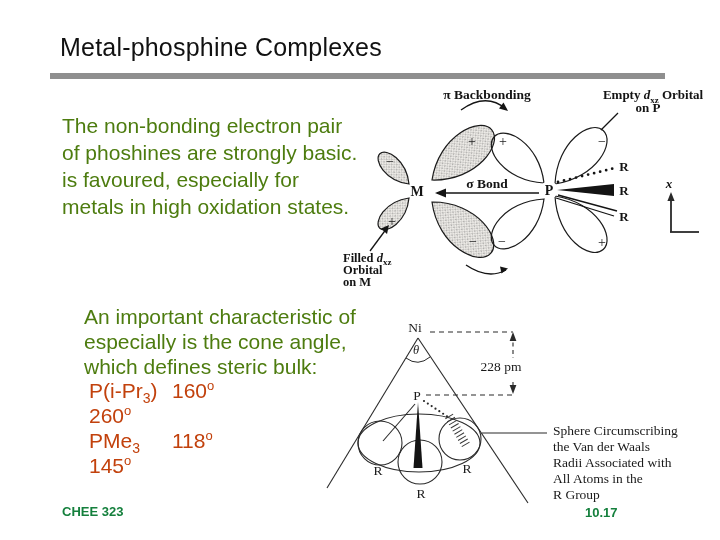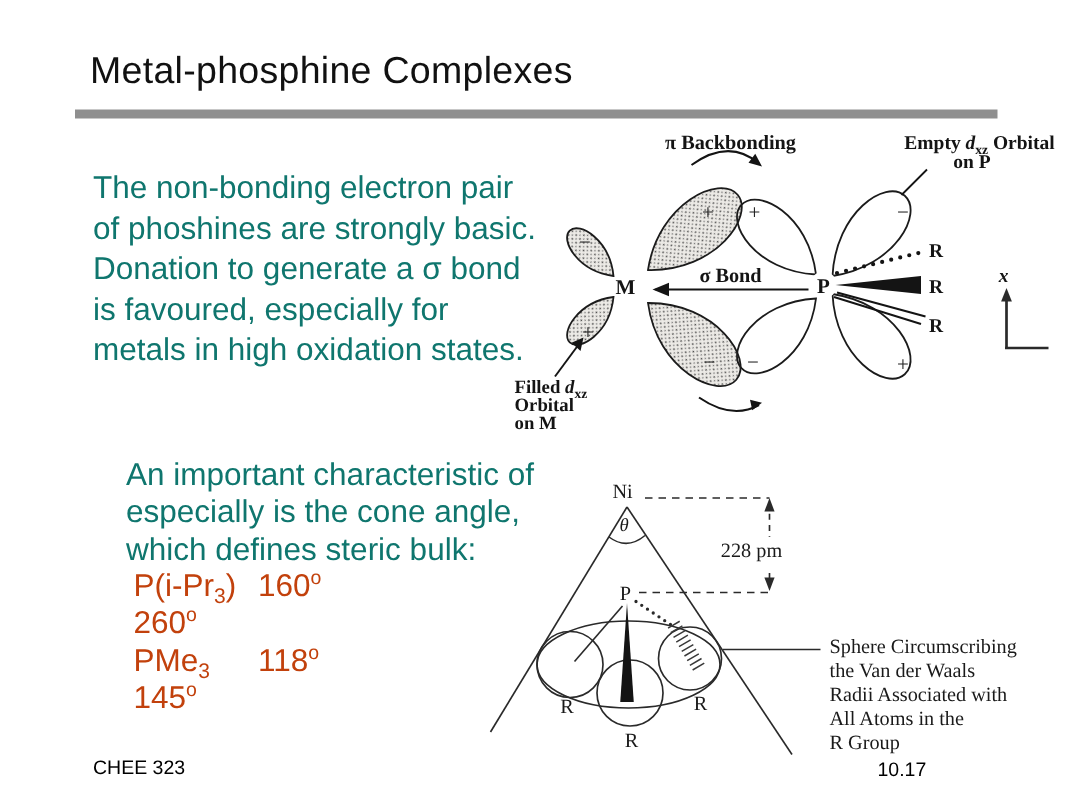--- a/index.html
+++ b/index.html
@@ -2,52 +2,51 @@
 <html><head>
 <meta charset="utf-8">
 <style>
   html,body { margin:0; padding:0; background:#ffffff; }
   .slide {
     position:relative; width:720px; height:540px; background:#ffffff;
     font-family:"Liberation Sans", sans-serif; color:#141414; overflow:hidden;
   }
   .title { position:absolute; left:60px; top:33px; font-size:25px; letter-spacing:0.2px; color:#111; }
   .rule  { position:absolute; left:50px; top:73px; width:615px; height:6px; background:#8f8f8f; }
-  .para  { position:absolute; font-size:21px; color:#0f766e; }
+  .para  { position:absolute; font-size:21px; color:#4d7c0f; }
   .para .pline { white-space:nowrap; }
   #intro { left:62px; top:112px; }
   #intro .pline { line-height:27px; }
   #cone-intro { left:62px; top:304px; }
   #cone-intro .pline { line-height:25px;margin-left:22px; }
   .cone-table { position:absolute; left:89px; top:378px; font-size:21px; color:#c2410c; }
   .cone-table .trow { display:flex; line-height:25px; }
   .cone-table .formula { width:83px; white-space:nowrap; }
   .cone-table sub { font-size:14px; line-height:0; }
   .cone-table sup { font-size:13px; line-height:0; }
-  .footer { position:absolute; font-size:13px; color:#000000; }
+  .footer { position:absolute; font-size:13px; color:#15803d;font-weight:bold; }
   #footer-left  { left:62px;  top:504px; }
   #footer-right { left:585px; top:505px; }
   .fig { position:absolute; }
   #fig-orbitals { left:330px; top:80px; }
   #fig-cone     { left:320px; top:305px; }
   .fl  { font-family:"Liberation Serif","DejaVu Serif",serif; font-weight:bold; fill:#141414; }
   .flr { font-family:"Liberation Serif","DejaVu Serif",serif; font-weight:normal; fill:#1a1a1a; }
 </style>
 </head>
 <body>
 
 <div class="slide">
 
   <div class="title">Metal-phosphine Complexes</div>
   <div class="rule"></div>
 
   <div id="intro" class="para">
     <div class="pline">The non-bonding electron pair</div>
     <div class="pline">of phoshines are strongly basic.</div>
-    <div class="pline">Donation to generate a σ bond</div>
     <div class="pline">is favoured, especially for</div>
     <div class="pline">metals in high oxidation states.</div>
   </div>
 
   <svg id="fig-orbitals" class="fig" width="380" height="220" viewBox="0 0 380 220">
     <defs>
       <pattern id="stip" width="3.6" height="3.6" patternUnits="userSpaceOnUse">
         <rect width="3.6" height="3.6" fill="#eceae6"></rect>
         <circle cx="0.9" cy="1.0" r="0.62" fill="#4d4d4d"></circle>
         <circle cx="2.7" cy="2.8" r="0.50" fill="#787878"></circle>

